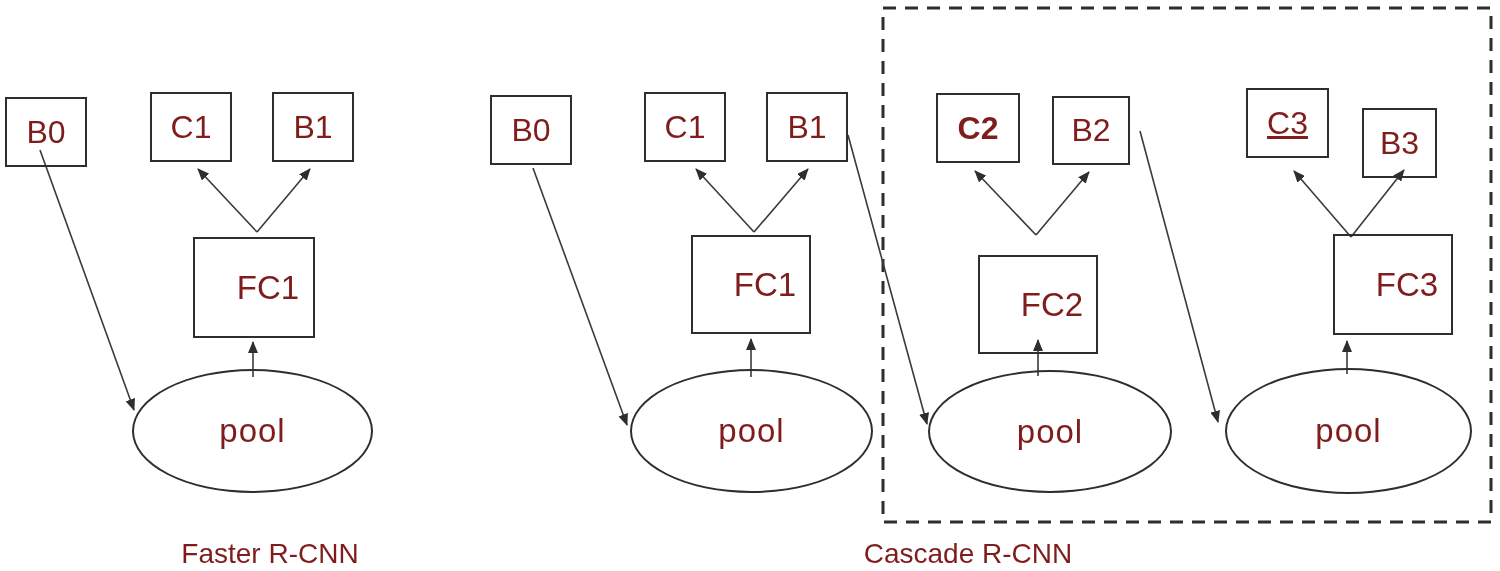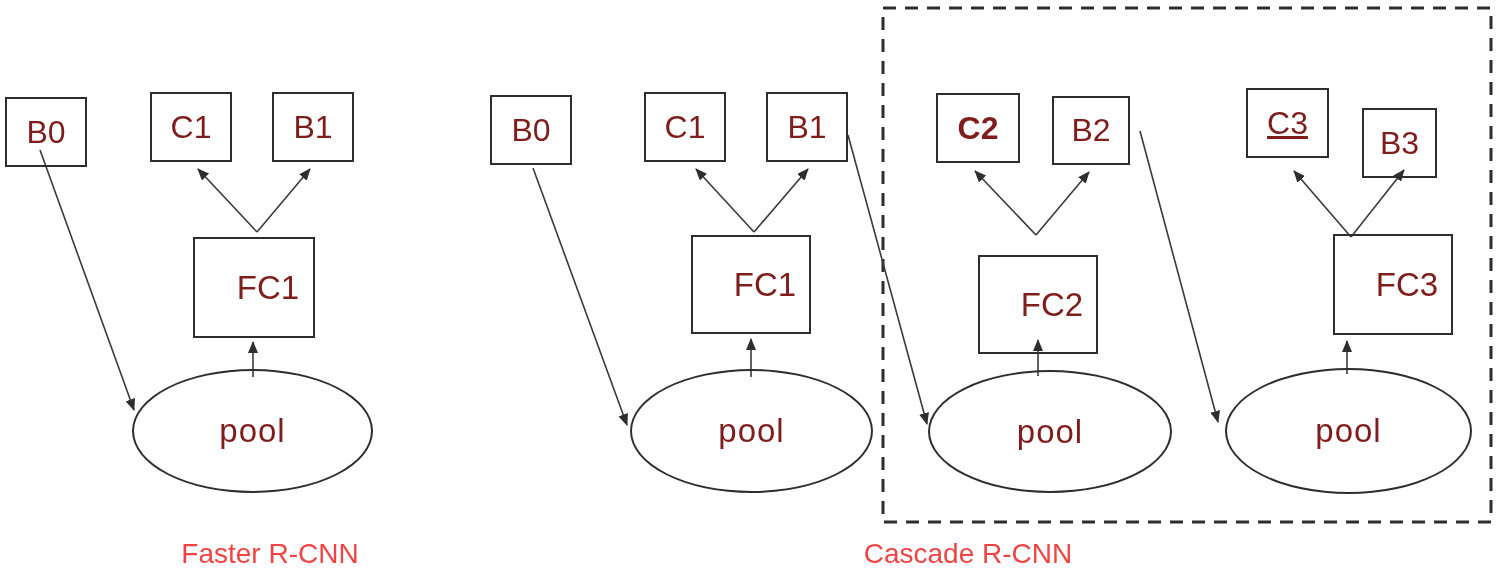--- a/index.html
+++ b/index.html
@@ -28,21 +28,21 @@
   }
   .small-box { font-size: 32px; }
   .fc-box    { font-size: 33px; padding-left: 28px; }
   .pool {
     border-radius: 50%;
     font-size: 33px;
     letter-spacing: 1px;
   }
   .caption {
     position: absolute;
-    color: #ef4444;
+    color: #7f1d1d;
     font-size: 28px;
     text-align: center;
     white-space: nowrap;
   }
 </style>
 </head>
 <body>
 
 <div class="figure">
 

